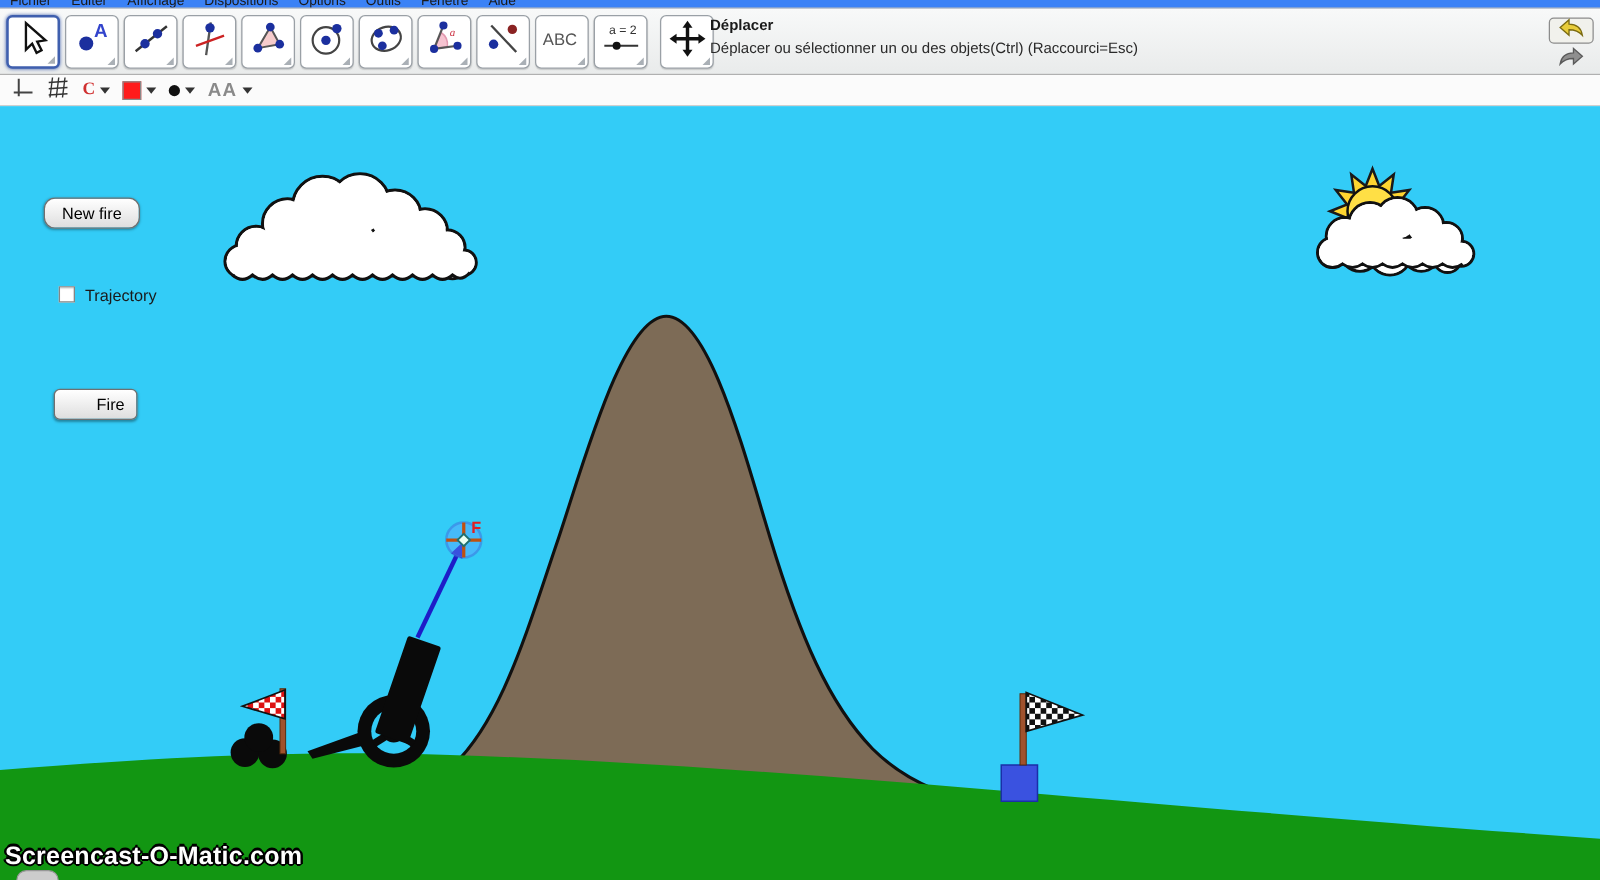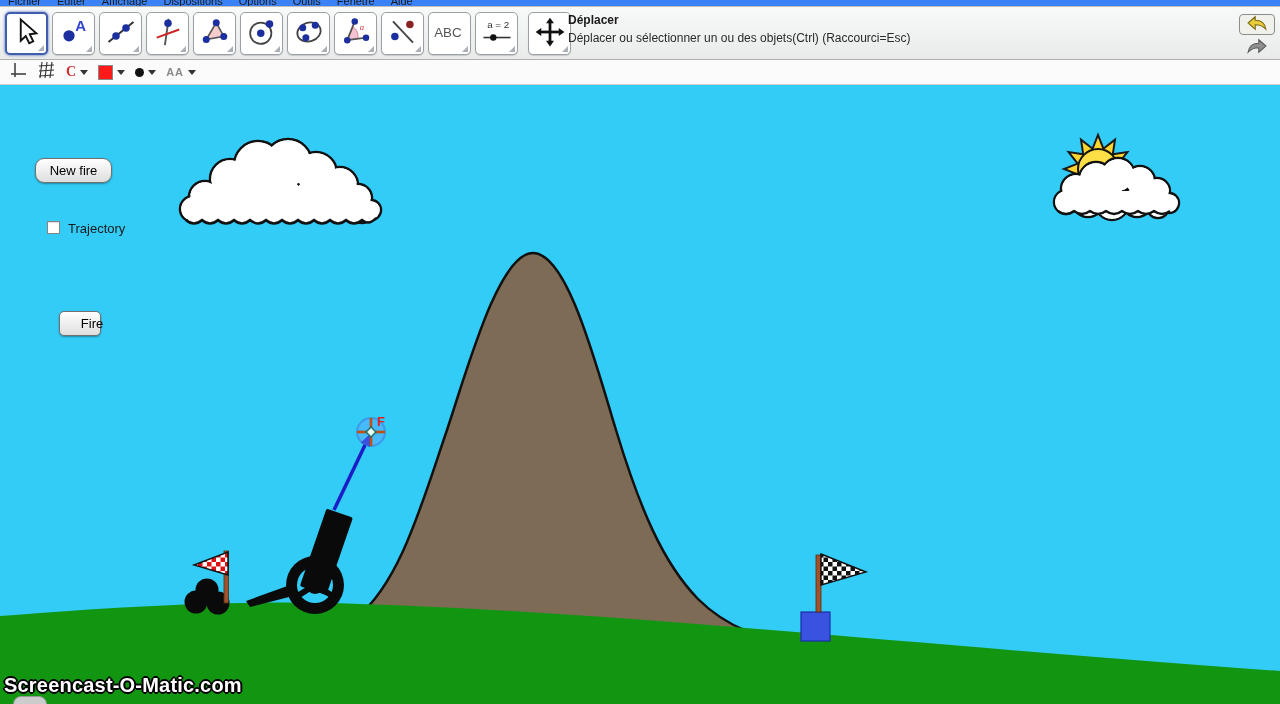--- a/index.html
+++ b/index.html
@@ -31,31 +31,31 @@
   
   .stylebar { height:25px; background:#fbfbfb; border-bottom:1px solid #cfcfcf;
     display:flex; align-items:center; }
   .sitem { display:flex; align-items:center; margin-left:10px; }
   .sitem .arrow { width:0; height:0; border-left:4px solid transparent;
     border-right:4px solid transparent; border-top:5px solid #333; margin-left:4px; }
   .cap-c { color:#d03030; font-weight:bold; font-size:14px;
     font-family:"Liberation Serif", serif; }
   .swatch { width:15px; height:15px; border:1px solid #888; }
   .dot { width:9px; height:9px; border-radius:50%; background:#111; }
-  .aa { font-size:11px; font-weight:bold; color:#8a8a8a; letter-spacing:1px; }
+  .aa { font-size:15px; font-weight:bold; color:#8a8a8a; letter-spacing:1px; }
 
   
   .canvas { position:relative; width:1280px; height:619px; background:#33CCF7; overflow:hidden; }
   .scene { position:absolute; left:0; top:0; }
   .ggb-btn { position:absolute; display:flex; align-items:center; justify-content:center;
     border:1px solid #707070; border-radius:5px; background:linear-gradient(#ffffff,#dedede);
     box-shadow:0 1px 2px rgba(0,0,0,.35); font-size:13px; color:#000; cursor:pointer; }
   .btn-newfire { left:35px; top:73px; width:77px; height:25px;border-radius:9px; }
-  .btn-fire { left:59px; top:226px; width:42px; height:25px;padding-left:24px; }
-  .traj { position:absolute; left:47px; top:136px; display:flex; }
+  .btn-fire { left:43px; top:226px; width:67px; height:25px;padding-left:24px; }
+  .traj { position:absolute; left:47px; top:144px; display:flex; }
   .traj .box { width:13px; height:13px; background:#fff; border:1px solid #858585;
     box-shadow:inset 0 1px 1px rgba(0,0,0,.15); }
   .traj .lbl { margin-left:8px; font-size:13px; color:#1a1a1a; }
   .watermark { position:absolute; left:4px; top:589px; font-size:20px; font-weight:bold;
     color:#fff; letter-spacing:.2px;
     text-shadow:-2px 0 #000, 2px 0 #000, 0 -2px #000, 0 2px #000,
       -1px -1px #000, 1px 1px #000, 1px -1px #000, -1px 1px #000; }
   .rec-pill { position:absolute; left:13px; top:611px; width:34px; height:16px;
     border-radius:8px; background:#cccccc; border:1px solid #979797; }
 </style>

